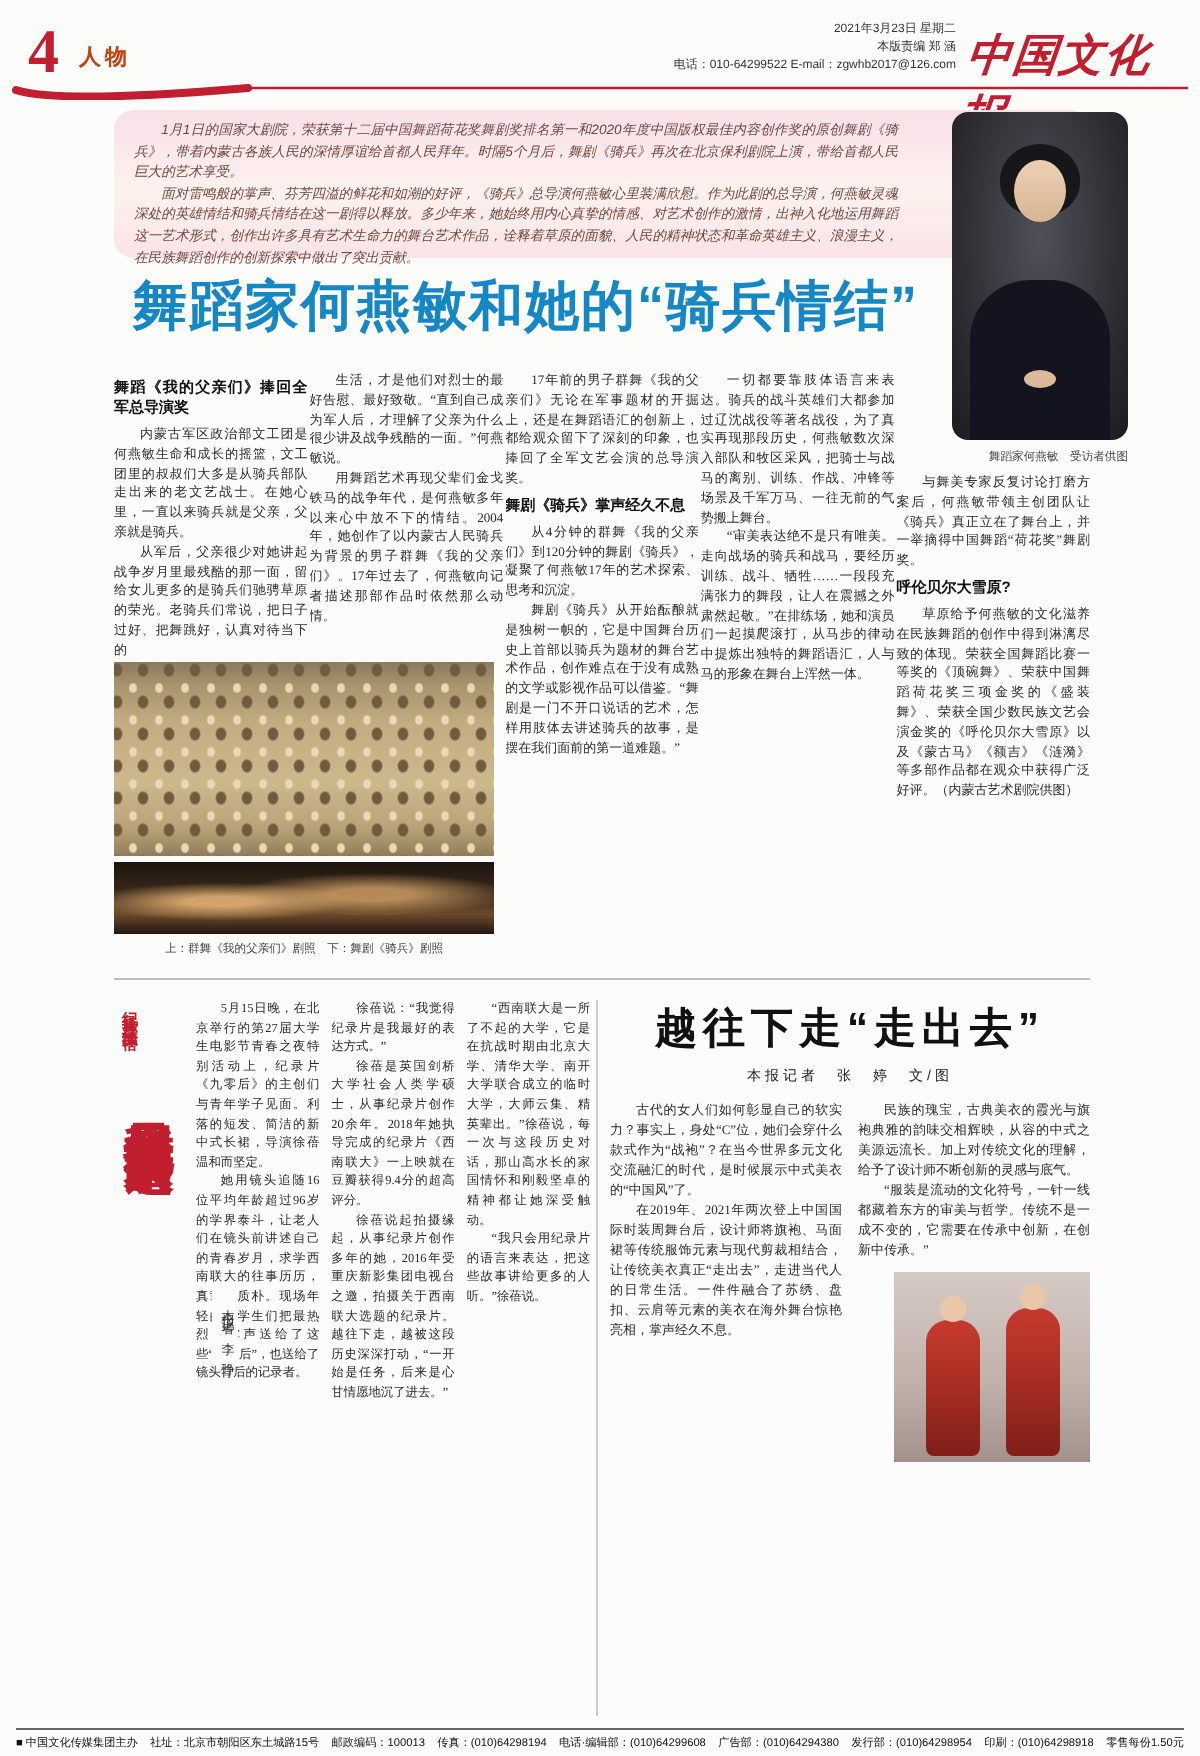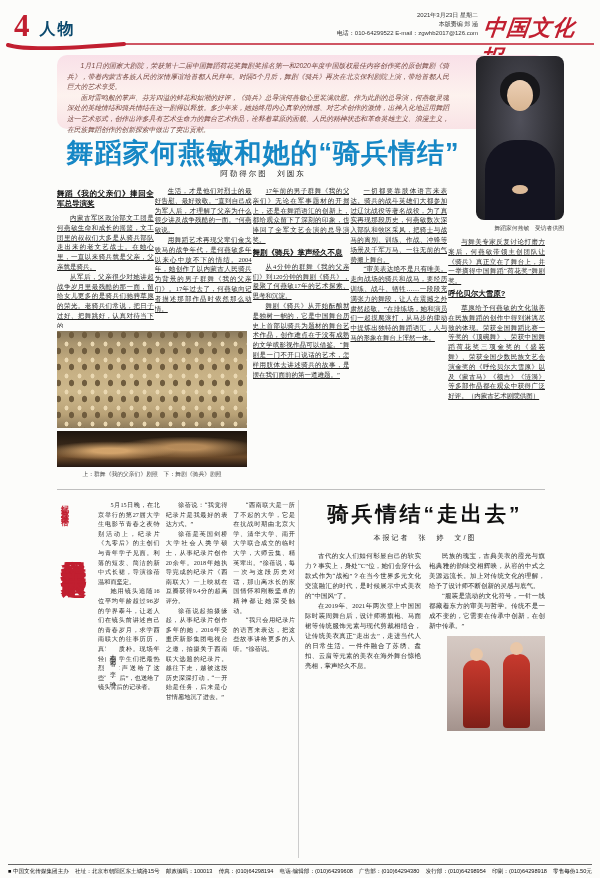--- a/index.html
+++ b/index.html
@@ -2,21 +2,21 @@
 <html><head>
 <meta charset="utf-8">
 <style>
   * { margin:0; padding:0; box-sizing:border-box; }
   body { background:#888; font-family:"Liberation Sans", sans-serif; }
   .page { position:relative; width:600px; height:878px; margin:0 auto; background:#fcfcfa; overflow:hidden; color:#222; }
 
   
   .plate { position:absolute; top:12px; left:14px; display:flex; align-items:flex-end; gap:10px; }
   .pnum  { font-size:31px; font-weight:bold; color:#c11f30; line-height:28px; font-family:"Liberation Serif", serif; }
-  .pname { font-size:16px; font-weight:bold; color:#0c4a6e; line-height:22px; letter-spacing:2px; }
+  .pname { font-size:11px; font-weight:bold; color:#c2410c; line-height:22px; letter-spacing:2px; }
   .swoosh { position:absolute; top:36px; left:4px; }
   .pubinfo { position:absolute; top:11px; right:122px; text-align:right; font-size:6px; line-height:9px; color:#333; }
   .masthead { position:absolute; top:13px; right:8px; width:110px; font-size:22px; font-weight:900; font-style:italic;
               color:#c11f30; font-family:"Liberation Serif", serif; transform:skewX(-6deg); letter-spacing:1px; }
 
   
   .intro-box { position:absolute; top:55px; left:57px; width:488px; height:74px; border-radius:10px;
                background:linear-gradient(180deg,#f9e0e8 0%,#fdf2ee 55%,#f9e3e6 100%); padding:6px 96px 5px 10px; }
   .intro-box p { font-size:6.8px; line-height:10.6px; text-align:justify; text-indent:2em;
                  font-style:italic; color:#74453e; }
@@ -26,21 +26,21 @@
   .face { position:absolute; top:24px; left:31px; width:26px; height:31px; border-radius:50%;
           background:linear-gradient(180deg,#edd0b5,#d8b592); }
   .dress { position:absolute; bottom:0; left:9px; width:70px; height:80px; background:#141420; border-radius:30px 30px 0 0; }
   .hands { position:absolute; bottom:26px; left:36px; width:16px; height:9px; background:#dcba98; border-radius:50%; }
   .portrait-caption { position:absolute; top:224px; left:420px; width:144px; text-align:right; font-size:5.8px; color:#444; }
 
   .headline { position:absolute; top:135px; left:57px; width:412px; text-align:center; font-size:27px; font-weight:bold;
               color:#1687c5; letter-spacing:1px; white-space:nowrap; }
   .lead-byline { position:absolute; top:169px; left:57px; width:412px; text-align:center; font-size:7.5px; color:#222; letter-spacing:2px; }
 
-  .cols { position:absolute; top:186px; left:57px; width:488px; height:298px; display:flex; gap:1px;text-decoration:underline; }
+  .cols { position:absolute; top:186px; left:57px; width:488px; height:298px; display:flex; gap:1px; }
   .col { flex:1; overflow:hidden; font-size:6.5px; line-height:9.8px; text-align:justify; color:#2a2a2a;
          font-family:"Liberation Serif", serif; }
   .col .para { text-indent:2em; }
   .subhead { font-size:7.5px; line-height:10px; font-weight:bold; color:#111; margin:3px 0 4px;
              font-family:"Liberation Sans", sans-serif; }
   .col-short { height:142px; }
   .col-inset { padding-top:51px; }
 
   .photo-stack { position:absolute; top:145px; left:0; width:190px; height:153px; }
   .photo1 { width:190px; height:97px;
@@ -121,21 +121,20 @@
 
   <div class="portrait">
     <div class="hair"></div>
     <div class="face"></div>
     <div class="dress"></div>
     <div class="hands"></div>
   </div>
   <div class="portrait-caption">舞蹈家何燕敏　受访者供图</div>
 
   <div class="headline">舞蹈家何燕敏和她的“骑兵情结”</div>
-  <div class="lead-byline">阿勒得尔图　刘圆东</div>
 
   <div class="cols">
     <div class="col col-short">
       <h4 class="subhead">舞蹈《我的父亲们》捧回全军总导演奖</h4>
       <div>
           <p class="para">内蒙古军区政治部文工团是何燕敏生命和成长的摇篮，文工团里的叔叔们大多是从骑兵部队走出来的老文艺战士。在她心里，一直以来骑兵就是父亲，父亲就是骑兵。</p>
           <p class="para">从军后，父亲很少对她讲起战争岁月里最残酷的那一面，留给女儿更多的是骑兵们驰骋草原的荣光。老骑兵们常说，把日子过好、把舞跳好，认真对待当下的</p>
         </div>
     </div>
     <div class="col col-short">
@@ -194,21 +193,21 @@
     <div class="doc-col">
         <p class="para">“西南联大是一所了不起的大学，它是在抗战时期由北京大学、清华大学、南开大学联合成立的临时大学，大师云集、精英辈出。”徐蓓说，每一次与这段历史对话，那山高水长的家国情怀和刚毅坚卓的精神都让她深受触动。</p>
         <p class="para">“我只会用纪录片的语言来表达，把这些故事讲给更多的人听。”徐蓓说。</p>
       </div>
   </div>
   <div class="doc-byline">本报记者　李　琤</div>
 
   <div class="vrule"></div>
 
   <div class="fashion">
-    <h2 class="fash-headline">骑兵情结“走出去”</h2>
+    <h2 class="fash-headline">越往下走“走出去”</h2>
     <div class="fash-byline">本报记者　张　婷　文/图</div>
     <div class="fash-cols">
       <div class="fash-col">
           <p class="para">古代的女人们如何彰显自己的软实力？事实上，身处“C”位，她们会穿什么款式作为“战袍”？在当今世界多元文化交流融汇的时代，是时候展示中式美衣的“中国风”了。</p>
           <p class="para">在2019年、2021年两次登上中国国际时装周舞台后，设计师将旗袍、马面裙等传统服饰元素与现代剪裁相结合，让传统美衣真正“走出去”，走进当代人的日常生活。一件件融合了苏绣、盘扣、云肩等元素的美衣在海外舞台惊艳亮相，掌声经久不息。</p>
         </div>
       <div class="fash-col">
         <div>
             <p class="para">民族的瑰宝，古典美衣的霞光与旗袍典雅的韵味交相辉映，从容的中式之美源远流长。加上对传统文化的理解，给予了设计师不断创新的灵感与底气。</p>
             <p class="para">“服装是流动的文化符号，一针一线都藏着东方的审美与哲学。传统不是一成不变的，它需要在传承中创新，在创新中传承。”</p>

